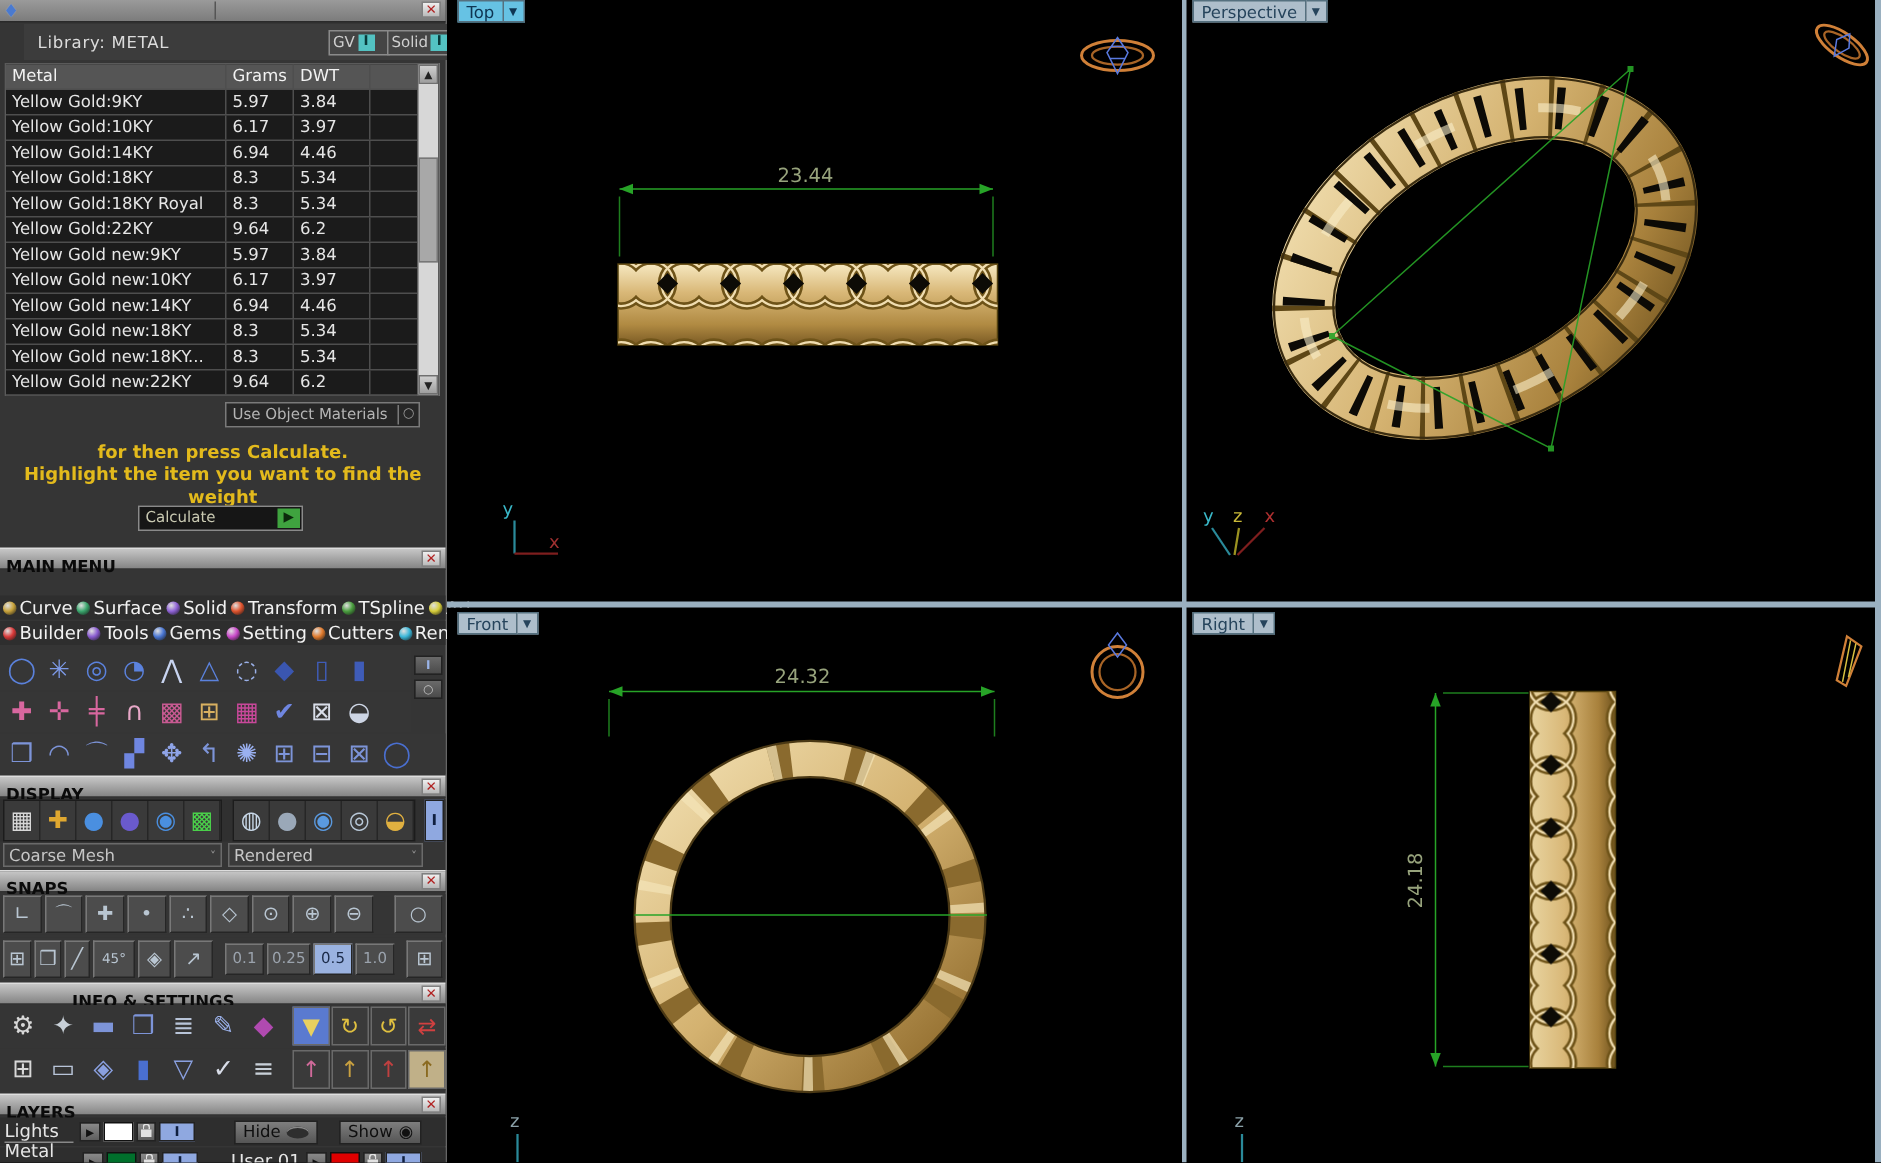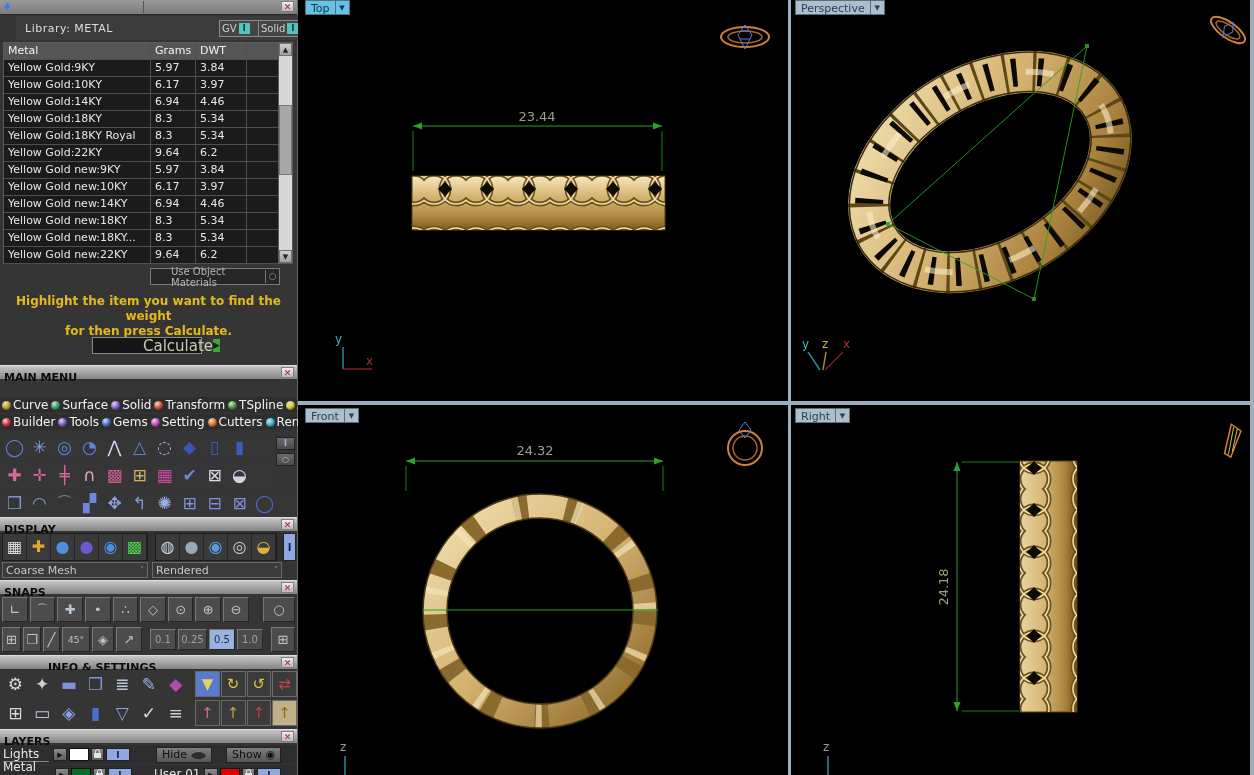--- a/index.html
+++ b/index.html
@@ -23,26 +23,26 @@
   .trow .cell{font-size:11px;color:#e6e6e6;padding-left:4px;line-height:16px;border-left:1px solid #4e4e4e;overflow:hidden;white-space:nowrap;box-sizing:border-box;}
   .trow .cell:first-child{border-left:none;}
   #metal-head{background:#555;} #metal-head .cell{color:#f2f2f2;}
   #tbl-scroll{position:absolute;right:4px;top:42px;width:15px;height:222px;background:#d7d7d7;border:1px solid #5a5a5a;box-sizing:border-box;}
   .sarrow{position:absolute;left:0;width:13px;height:13px;background:linear-gradient(#cfcfcf,#9f9f9f);border:1px solid #707070;
           font-size:7px;color:#222;text-align:center;line-height:12px;box-sizing:border-box;}
   #thumb{position:absolute;left:0;top:62px;width:13px;height:70px;background:#a8a8a8;border:1px solid #777;box-sizing:border-box;}
   
   #uom{position:absolute;left:150px;top:268px;width:130px;height:17px;background:#262626;border:1px solid #7a7a7a;
        display:flex;align-items:center;box-sizing:border-box;}
-  #uom .t{flex:1;font-size:10px;color:#b4b4b4;padding-left:20px;}
+  #uom .t{flex:1;font-size:10px;color:#b4b4b4;padding-left:4px;}
   #uom .o{width:13px;height:13px;border-left:1px solid #7a7a7a;color:#9a9a9a;font-size:9px;text-align:center;line-height:13px;}
   #instr{position:absolute;left:0;top:294px;width:297px;text-align:center;color:#e3ba1c;font-weight:bold;font-size:12px;line-height:15px;}
   #calc{position:absolute;left:92px;top:337px;width:110px;height:17px;background:#161616;border:1px solid #8a8a8a;
         display:flex;align-items:center;box-sizing:border-box;}
-  #calc .t{flex:1;font-size:15px;color:#c9c9b2;padding-left:4px;margin-left:46px;}
+  #calc .t{flex:1;font-size:10px;color:#c9c9b2;padding-left:4px;}
   #calc .go{width:15px;height:13px;background:#3fa33f;color:#0c2a0c;font-size:9px;text-align:center;line-height:13px;margin-right:1px;}
   
   .sech{position:absolute;left:0;width:297px;height:15px;background:linear-gradient(#c6c6c6,#848484);
         border-top:1px solid #ddd;border-bottom:1px solid #333;box-sizing:border-box;}
   .sech .t{font-size:11px;font-weight:bold;color:#0a0a0a;padding-left:4px;line-height:13px;display:inline-block;}
   
   #menu-row{position:absolute;left:0;top:382px;width:297px;height:14px;display:flex;gap:10px;padding-left:3px;box-sizing:border-box;background:#2e2e2e;}
   .menu-item{font-size:11px;color:#ececec;line-height:14px;}
   .menu-item.push{margin-left:auto;margin-right:14px;}
   .catrow{position:absolute;left:0;width:297px;height:16px;display:flex;align-items:center;padding-left:2px;box-sizing:border-box;background:#2e2e2e;}
@@ -211,22 +211,22 @@
     <div id="thumb"></div>
     <span class="sarrow" style="bottom:0;">▼</span>
   </div>
 
   <div id="uom">
     <span class="t">Use Object Materials</span>
     <span class="o">○</span>
   </div>
 
   <div id="instr">
+    <div>for then press Calculate.</div>
     <div>Highlight the item you want to find the weight</div>
-    <div>for then press Calculate.</div>
   </div>
 
   <div id="calc">
     <span class="t">Calculate</span>
     <span class="go">▶</span>
   </div>
 
   <div class="sech" style="top:365px;">
     <span class="t">MAIN MENU</span>
     <span class="xbtn">✕</span>

